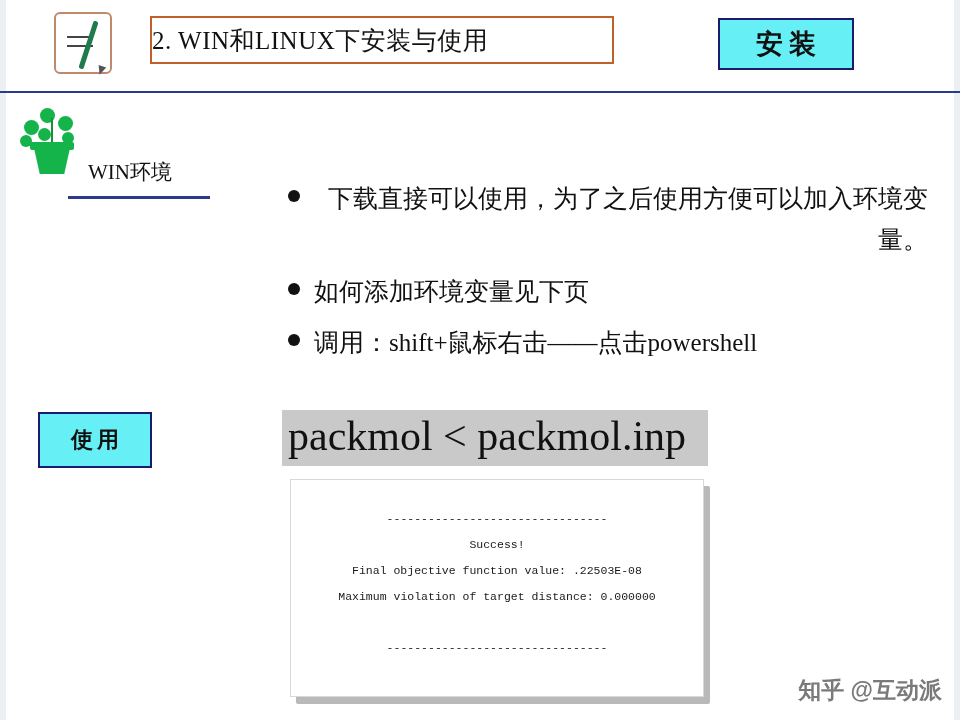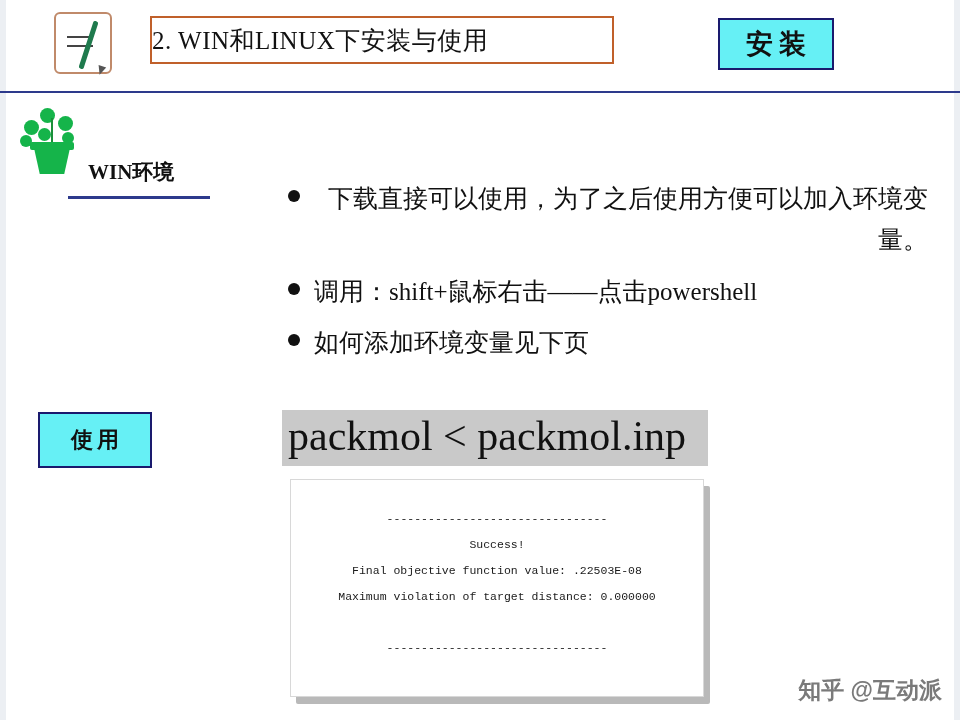--- a/index.html
+++ b/index.html
@@ -85,21 +85,21 @@
     font-family: "Liberation Serif", serif;
     font-size: 25px;
     color: #111111;
     letter-spacing: 0.5px;
   }
 
   .install-badge {
     position: absolute;
     left: 718px;
     top: 18px;
-    width: 116px;
+    width: 136px;
     height: 52px;
     background: #66f0f5;
     border: 2px solid #1a1a6e;
     box-sizing: border-box;
     display: flex;
     align-items: center;
     justify-content: center;
   }
   .install-badge span {
     font-family: "Liberation Serif", serif;
@@ -156,21 +156,21 @@
   .plant .leaf.c { left: 46px; top: 12px; }
   .plant .leaf.d { left: 26px; top: 24px; width:13px; height:13px;}
   .plant .leaf.e { left: 50px; top: 28px; width: 12px; height: 12px;}
   .plant .leaf.f { left: 8px; top: 31px; width: 12px; height: 12px;}
 
   .win-label {
     position: absolute;
     left: 88px;
     top: 158px;
     font-family: "Liberation Serif", serif;
-    font-weight: bold;
+    font-weight: normal;
     font-size: 21px;
     color: #111111;
   }
   .win-underline {
     position: absolute;
     left: 68px;
     top: 196px;
     width: 142px;
     height: 3px;
     background: #2d3a8c;
@@ -333,25 +333,25 @@
 <div class="win-label">WIN环境</div>
 <div class="win-underline"></div>
 
 <div class="bullets">
   <div class="bullet-row">
     <div class="bullet-dot"></div>
     <div class="bullet-text">下载直接可以使用，为了之后使用方便可以加入环境变量。</div>
   </div>
   <div class="bullet-row">
     <div class="bullet-dot"></div>
-    <div class="bullet-text">调用：shift+鼠标右击——点击powershell</div>
+    <div class="bullet-text">如何添加环境变量见下页</div>
   </div>
   <div class="bullet-row">
     <div class="bullet-dot"></div>
-    <div class="bullet-text">如何添加环境变量见下页</div>
+    <div class="bullet-text">调用：shift+鼠标右击——点击powershell</div>
   </div>
 </div>
 
 <div class="use-badge">
   <span>使用</span>
 </div>
 
 <div class="command">packmol &lt; packmol.inp</div>
 
 <div class="out-shadow"></div>

